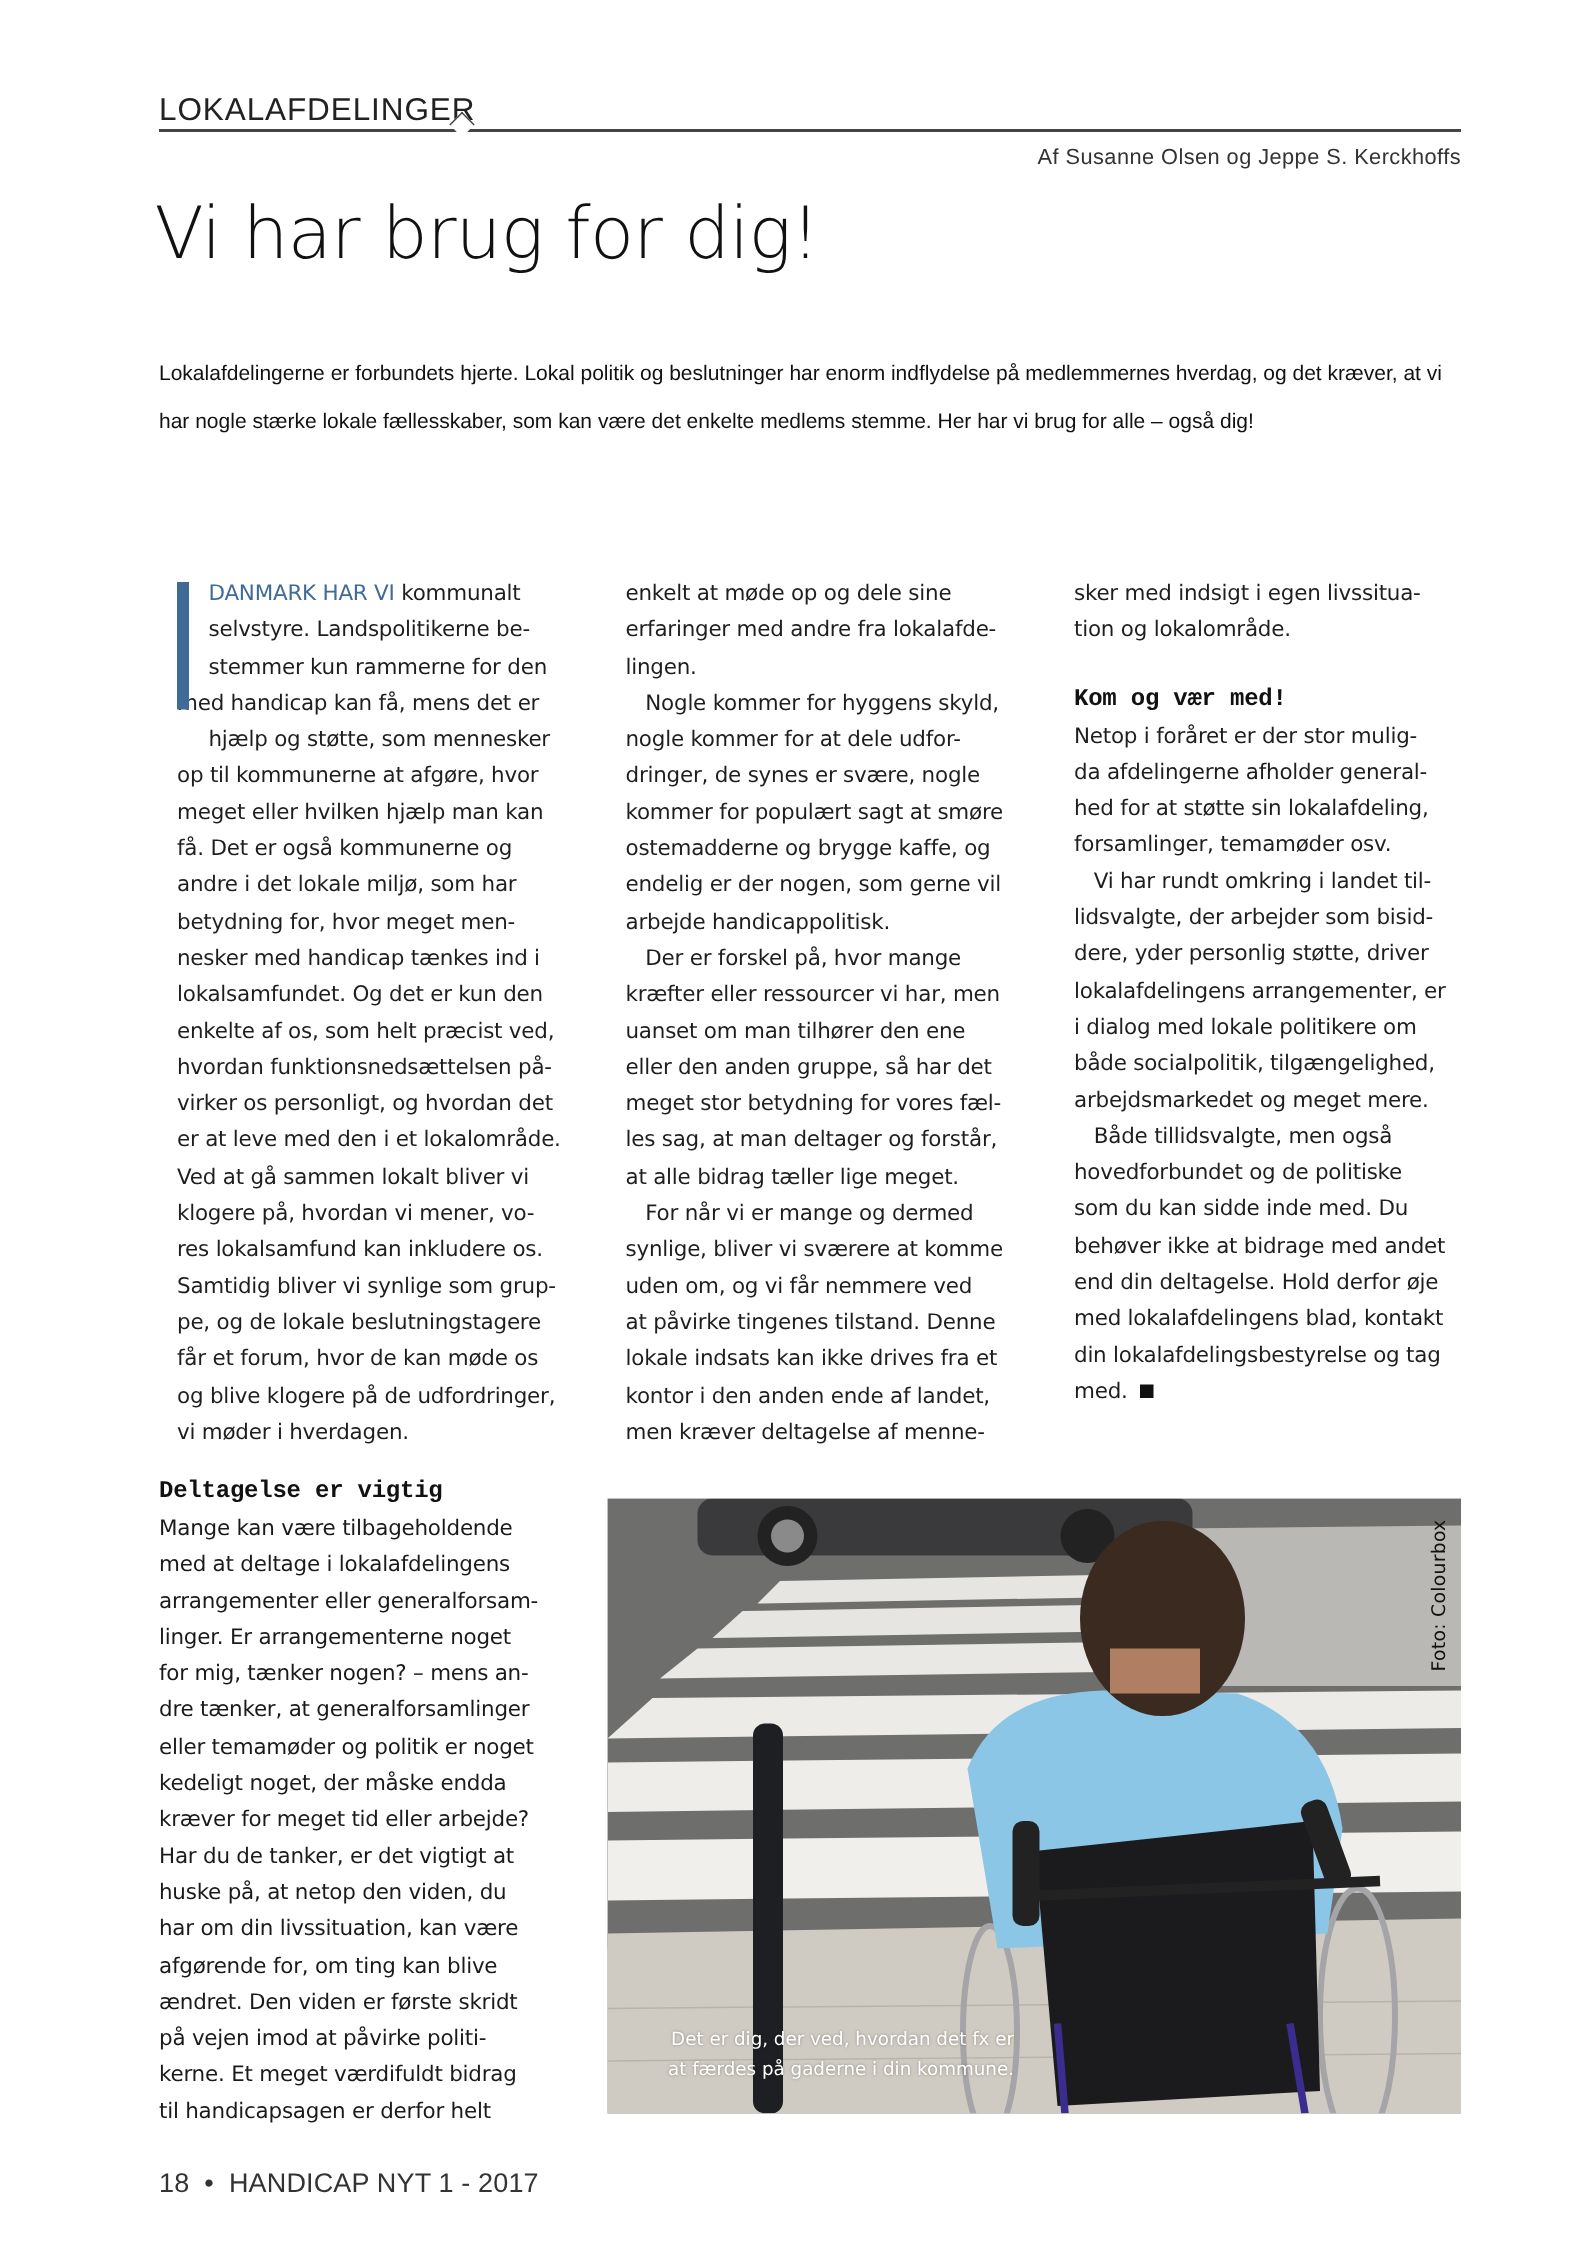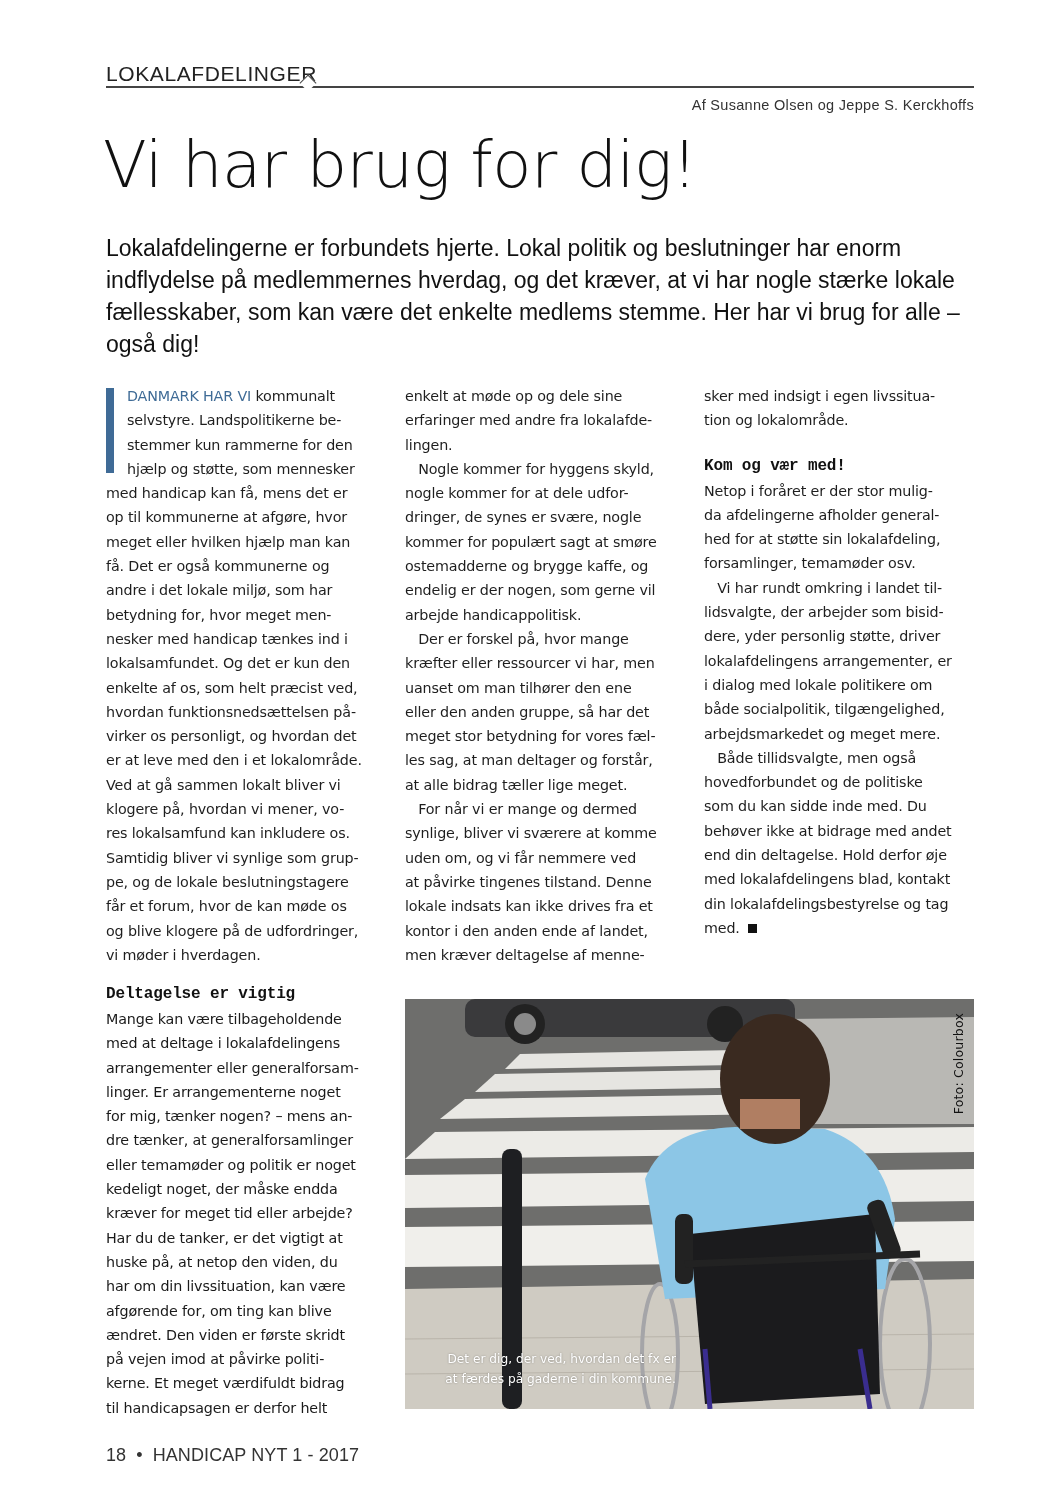--- a/index.html
+++ b/index.html
@@ -5,25 +5,25 @@
     * { box-sizing: border-box; margin: 0; padding: 0; }
     html, body { width: 1059px; height: 1497px; background: #ffffff; overflow: hidden; }
     body { position: relative; font-family: "DejaVu Sans", sans-serif; color: #1a1a1a; }
 
     .header { position: absolute; left: 106px; top: 58px; width: 868px; height: 32px; }
     .section-label { position: absolute; left: 0; top: 4px; font-family: "Liberation Sans", sans-serif; font-size: 21px; letter-spacing: 0.6px; color: #222; }
     .byline { position: absolute; right: 0; top: 7px; font-family: "Liberation Sans", sans-serif; font-size: 14.5px; letter-spacing: 0.3px; color: #333; margin-top: 32px; }
     .rule { position: absolute; left: 0; top: 28px; width: 868px; height: 1.5px; background: #444; }
     .rule-notch { position: absolute; left: 196px; top: 19px; width: 12px; height: 12px; border-left: 1.5px solid #444; border-top: 1.5px solid #444; transform: rotate(45deg); background: #fff; }
 
-    .title { position: absolute; left: 103px; top: 128px; font-family: "DejaVu Sans", sans-serif; font-weight: 200; font-size: 64px; letter-spacing: -0.5px; color: #111; }
-
-    .lead { position: absolute; left: 106px; top: 232px; width: 870px; font-family: "Liberation Sans", sans-serif; font-size: 23px; line-height: 32px; color: #111; }
-
-    .col { position: absolute; top: 384px; font-family: "DejaVu Sans", sans-serif; font-size: 14.3px; line-height: 24.3px; color: #1e1e1e; letter-spacing: -0.15px; }
+    .title { position: absolute; left: 103px; top: 128px; font-family: "DejaVu Sans", sans-serif; font-weight: 200; font-size: 48px; letter-spacing: -0.5px; color: #111; }
+
+    .lead { position: absolute; left: 106px; top: 232px; width: 870px; font-family: "Liberation Sans", sans-serif; font-size: 14px; line-height: 32px; color: #111; }
+
+    .col { position: absolute; top: 384px; font-family: "DejaVu Sans", sans-serif; font-size: 14.3px; line-height: 24.3px; color: #1e1e1e; letter-spacing: -0.15px; margin-left: 12px; }
     .col .line { display: block; white-space: nowrap; }
     .col1 { left: 106px; width: 280px; }
     .col2 { left: 405px; width: 285px; }
     .col3 { left: 704px; width: 272px; }
 
     .dropcap-bar { position: absolute; left: 0; top: 4px; width: 8px; height: 85px; background: #3f6b96; }
     .indented-line { padding-left: 21px; }
     .lead-in { color: #3f6b96; }
 
     .subhead { font-family: Liberation Mono, monospace; font-weight: bold; font-size: 16px; line-height: 26px; color: #111; }
@@ -52,22 +52,22 @@
 
 <h1 class="title">Vi har brug for dig!</h1>
 
 <p class="lead">Lokalafdelingerne er forbundets hjerte. Lokal politik og beslutninger har enorm indflydelse på medlemmernes hverdag, og det kræver, at vi har nogle stærke lokale fællesskaber, som kan være det enkelte medlems stemme. Her har vi brug for alle – også dig!</p>
 
 <div class="col col1">
   <div class="dropcap-bar"></div>
   <span class="line indented-line"><span class="lead-in">DANMARK HAR VI</span><span> kommunalt</span></span>
   <span class="line indented-line">selvstyre. Landspolitikerne be-</span>
   <span class="line indented-line">stemmer kun rammerne for den</span>
+  <span class="line">med handicap kan få, mens det er</span>
   <span class="line indented-line">hjælp og støtte, som mennesker</span>
-  <span class="line">med handicap kan få, mens det er</span>
   <span class="line">op til kommunerne at afgøre, hvor</span>
   <span class="line">meget eller hvilken hjælp man kan</span>
   <span class="line">få. Det er også kommunerne og</span>
   <span class="line">andre i det lokale miljø, som har</span>
   <span class="line">betydning for, hvor meget men-</span>
   <span class="line">nesker med handicap tænkes ind i</span>
   <span class="line">lokalsamfundet. Og det er kun den</span>
   <span class="line">enkelte af os, som helt præcist ved,</span>
   <span class="line">hvordan funktionsnedsættelsen på-</span>
   <span class="line">virker os personligt, og hvordan det</span>

